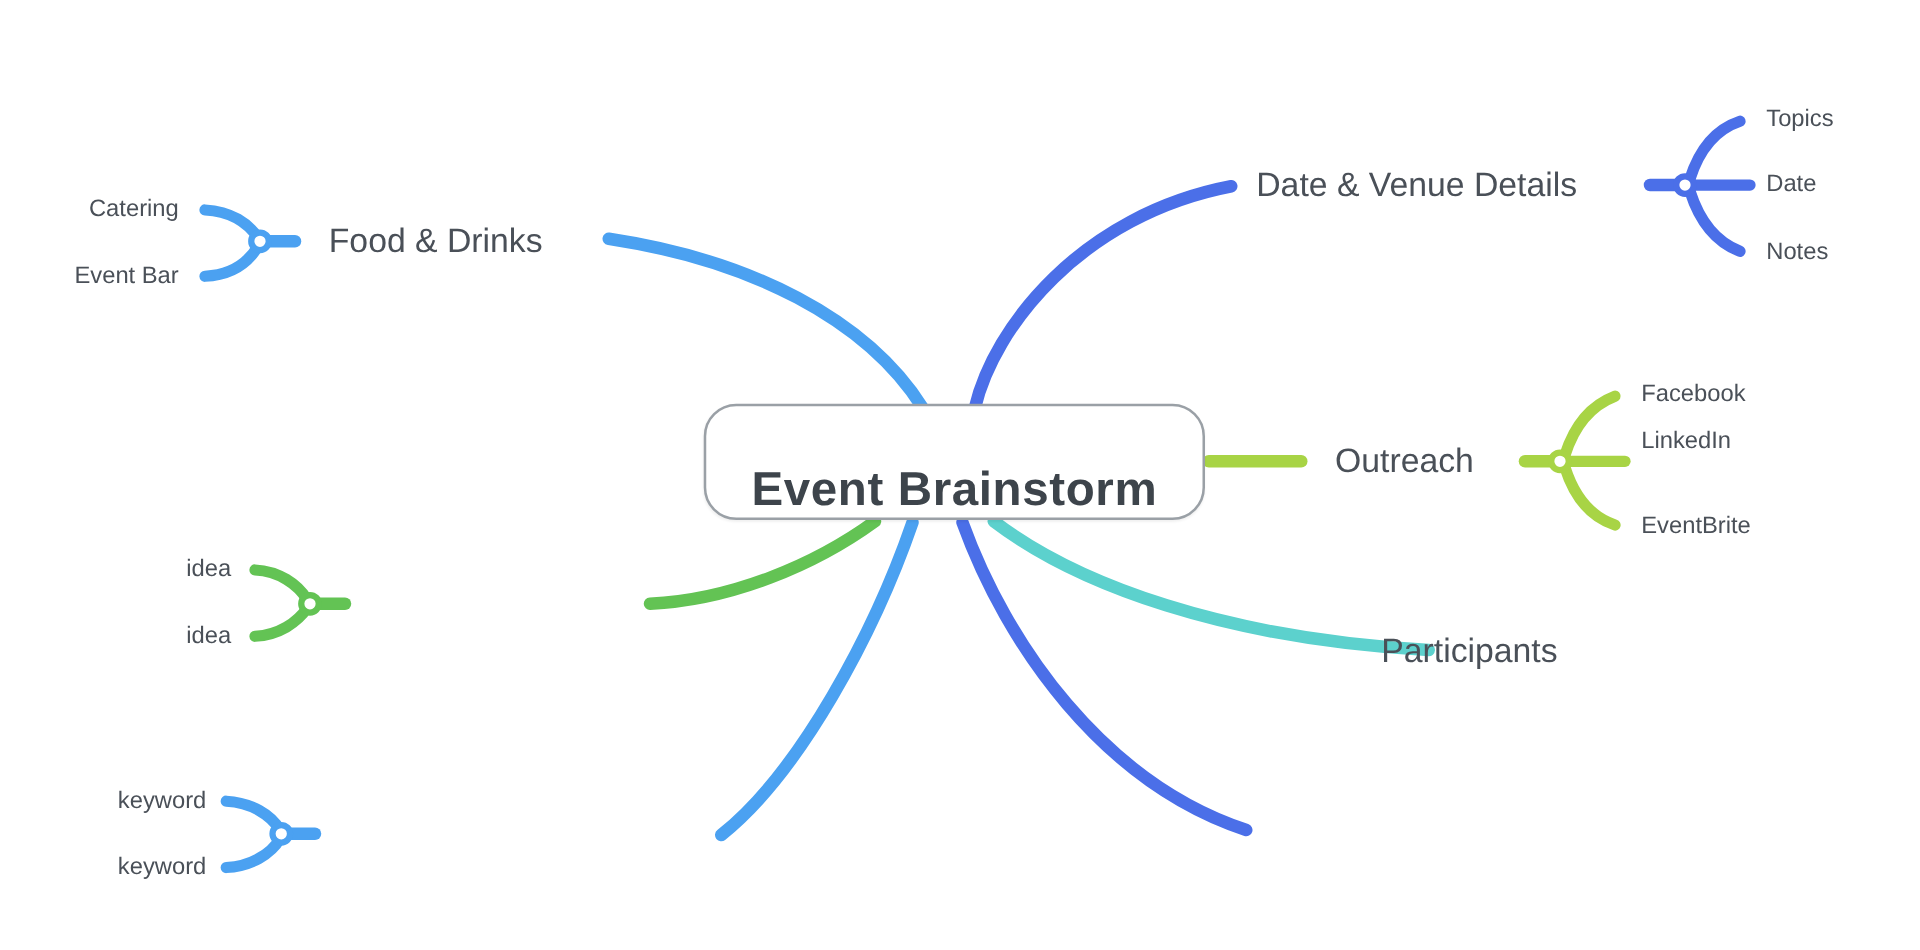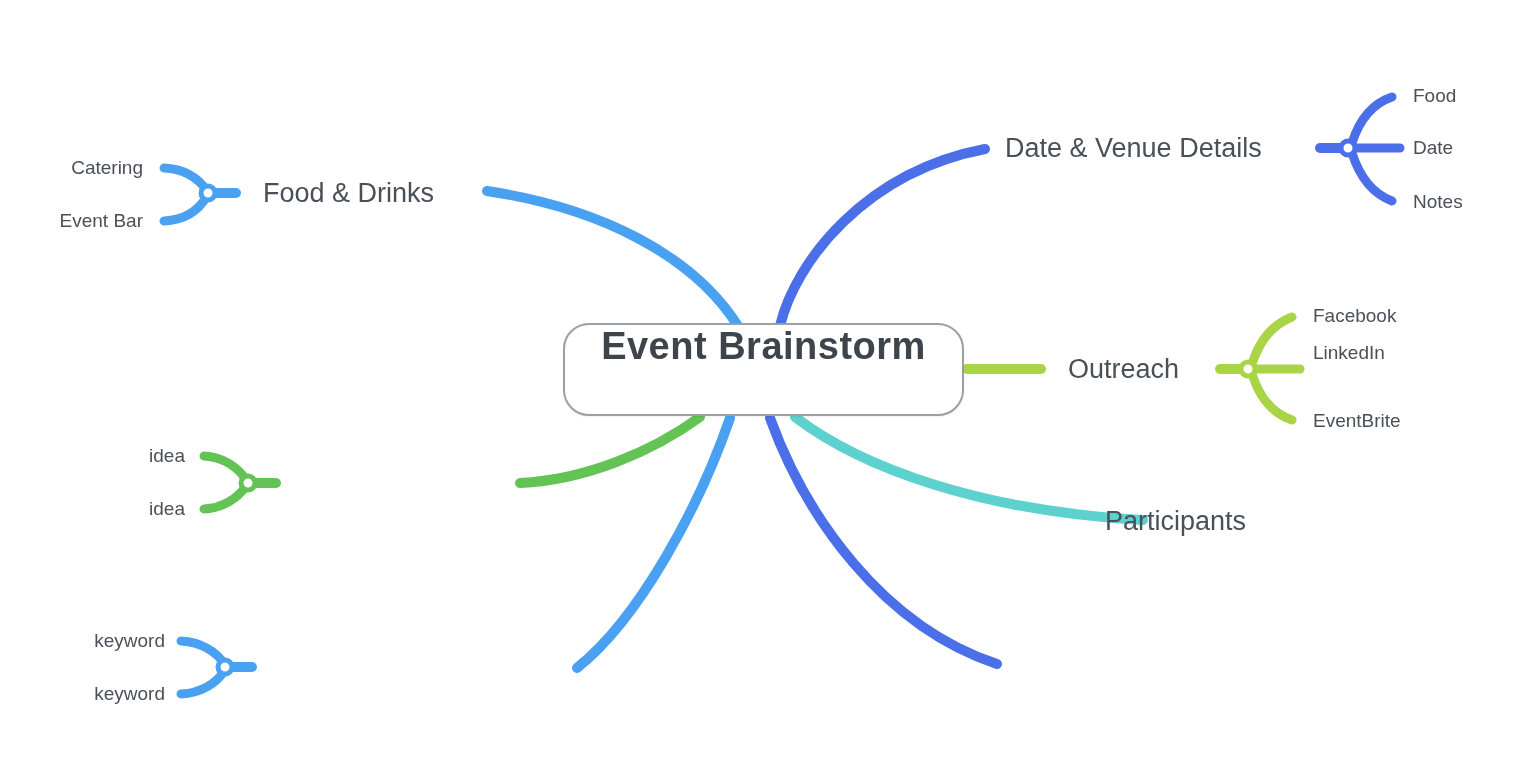--- a/index.html
+++ b/index.html
@@ -19,21 +19,21 @@
   }
   .center-node {
     position: absolute;
     left: 563px; top: 323px;
     width: 401px; height: 93px;
     box-sizing: border-box;
     background: #ffffff;
     border: 2.5px solid #9aa0a6;
     border-radius: 26px;
     display: flex;
-    align-items: flex-start;
+    align-items: flex-end;
     justify-content: center;
     z-index: 2;
     box-shadow: 0 1px 2px rgba(0,0,0,0.06);
   }
   .center-node .title-text {
     font-size: 38px;
     font-weight: 800;
     color: #3d444b;
     letter-spacing: 0.5px;
     white-space: nowrap;
@@ -115,21 +115,21 @@
   <div class="label child-label" style="right:1393px; top:168px;">Catering</div>
   <div class="label child-label" style="right:1393px; top:221px;">Event Bar</div>
 
   <div class="label child-label" style="right:1351px; top:456px;">idea</div>
   <div class="label child-label" style="right:1351px; top:509px;">idea</div>
 
   <div class="label child-label" style="right:1371px; top:641px;">keyword</div>
   <div class="label child-label" style="right:1371px; top:694px;">keyword</div>
 
   <div class="label topic-label" style="left:1005px; top:148px;">Date &amp; Venue Details</div>
-  <div class="label child-label" style="left:1413px; top:96px;">Food</div>
+  <div class="label child-label" style="left:1413px; top:96px;">Topics</div>
   <div class="label child-label" style="left:1413px; top:148px;">Date</div>
   <div class="label child-label" style="left:1413px; top:202px;">Notes</div>
 
   <div class="label topic-label" style="left:1068px; top:369px;">Outreach</div>
   <div class="label child-label" style="left:1313px; top:316px;">Facebook</div>
   <div class="label child-label" style="left:1313px; top:353px;">LinkedIn</div>
   <div class="label child-label" style="left:1313px; top:421px;">EventBrite</div>
 
   <div class="label topic-label" style="left:1105px; top:521px;">Participants</div>
 

